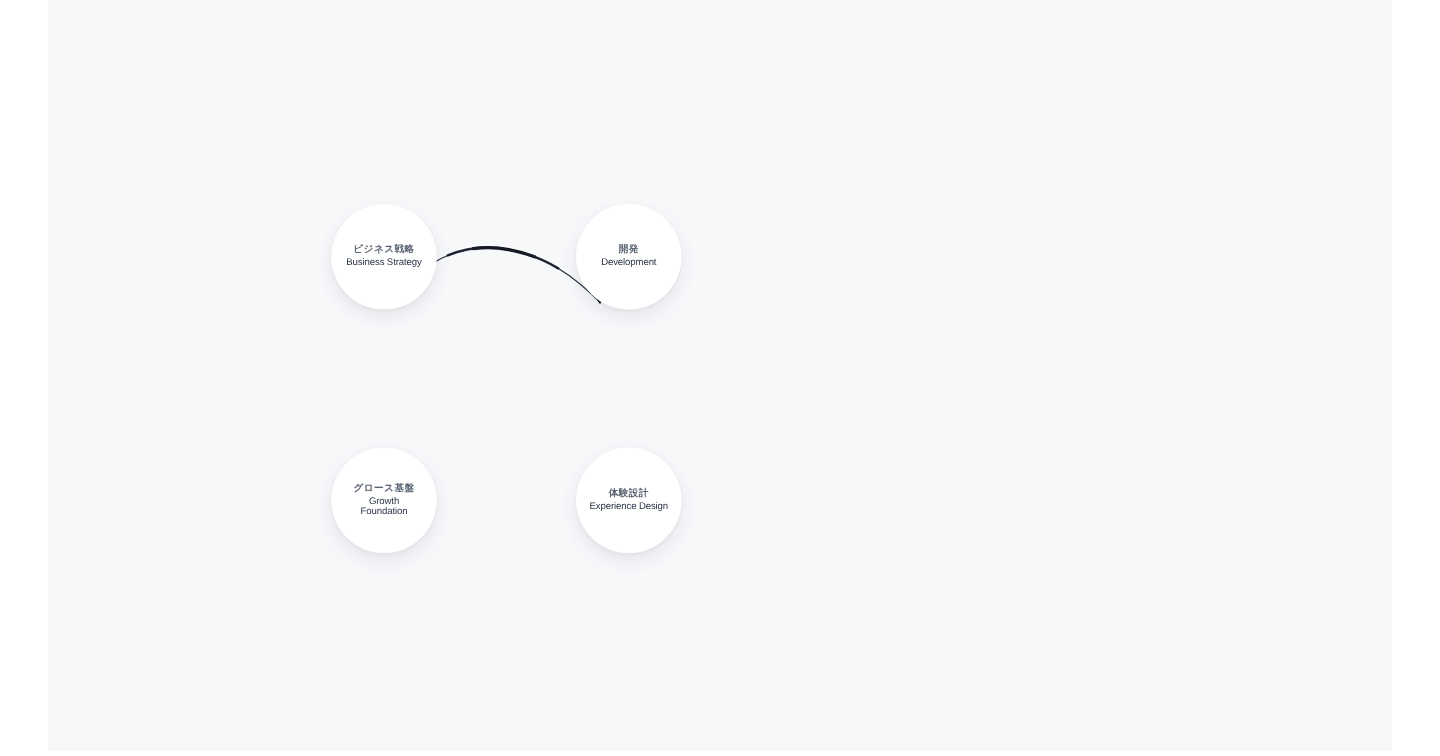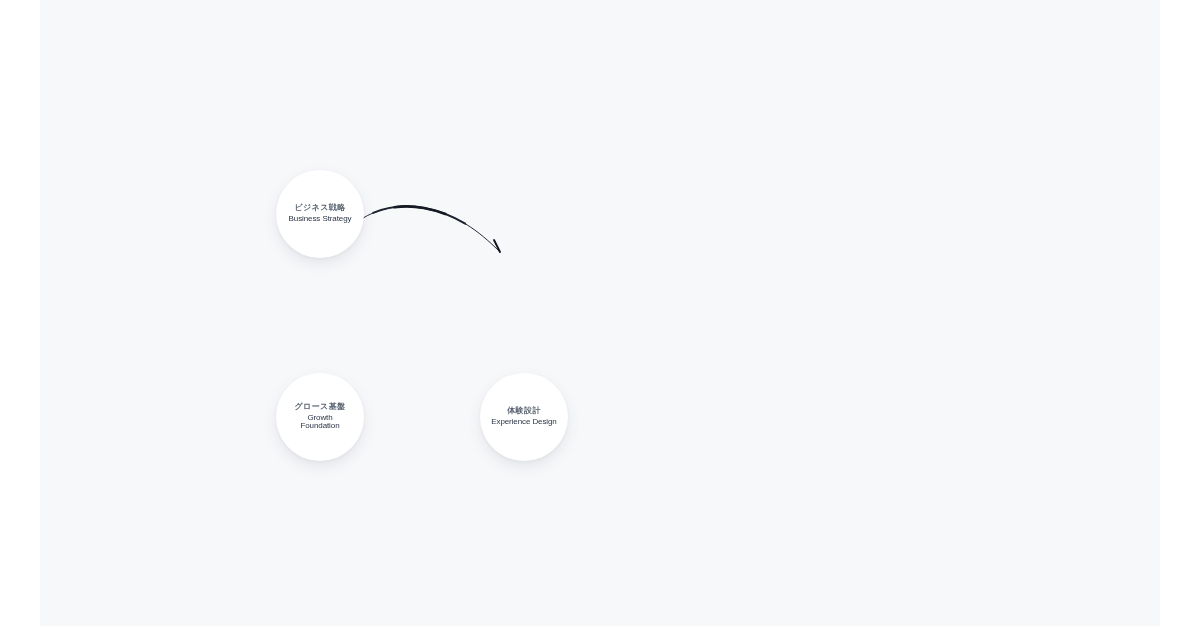--- a/index.html
+++ b/index.html
@@ -83,20 +83,26 @@
     <path fill="none" stroke="#10141c" stroke-width="1.9" stroke-linecap="round" d="M 494 240 L 500 252"></path>
   </svg>
 
   <div class="node" style="left:276px; top:170px; width:88px; height:88px;">
     <div class="node-inner">
       <div class="label-native">ビジネス戦略</div>
       <div class="label-en">Business Strategy</div>
     </div>
   </div>
 
+  <div class="node" style="left:480px; top:170px; width:88px; height:88px;">
+    <div class="node-inner">
+      <div class="label-native">開発</div>
+      <div class="label-en">Development</div>
+    </div>
+  </div>
 
   <div class="node" style="left:480px; top:373px; width:88px; height:88px;">
     <div class="node-inner">
       <div class="label-native">体験設計</div>
       <div class="label-en">Experience Design</div>
     </div>
   </div>
 
   <div class="node" style="left:276px; top:373px; width:88px; height:88px;">
     <div class="node-inner">

